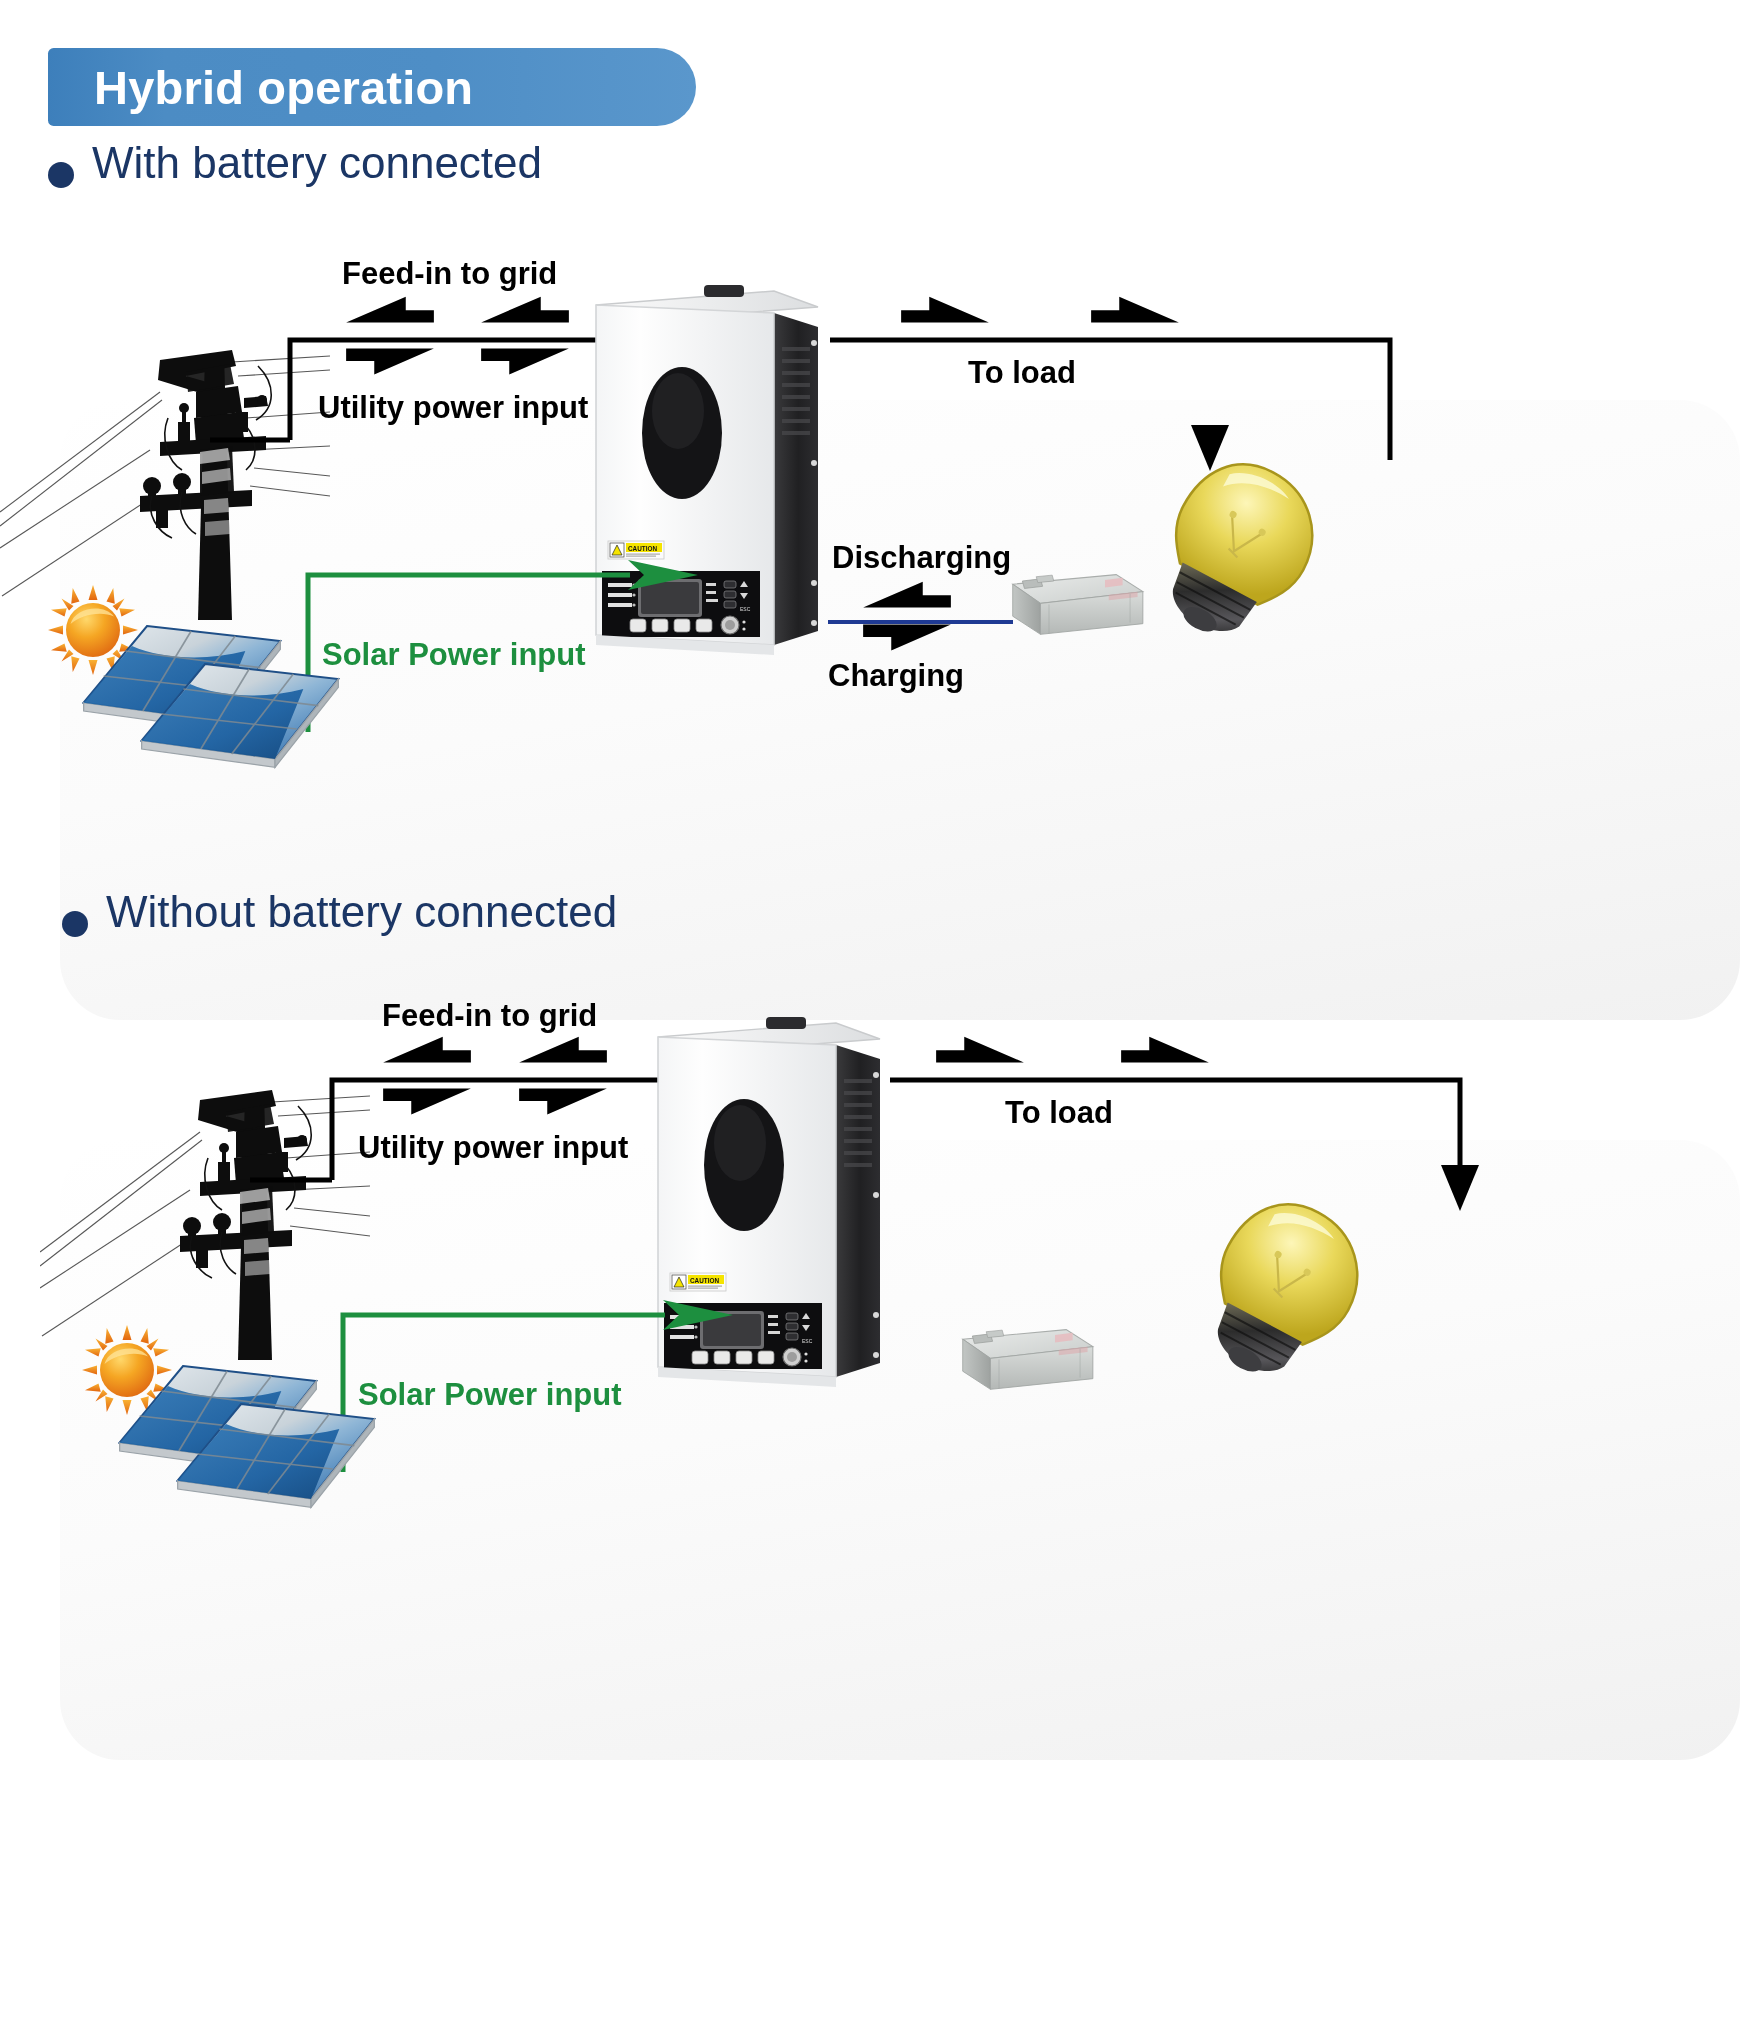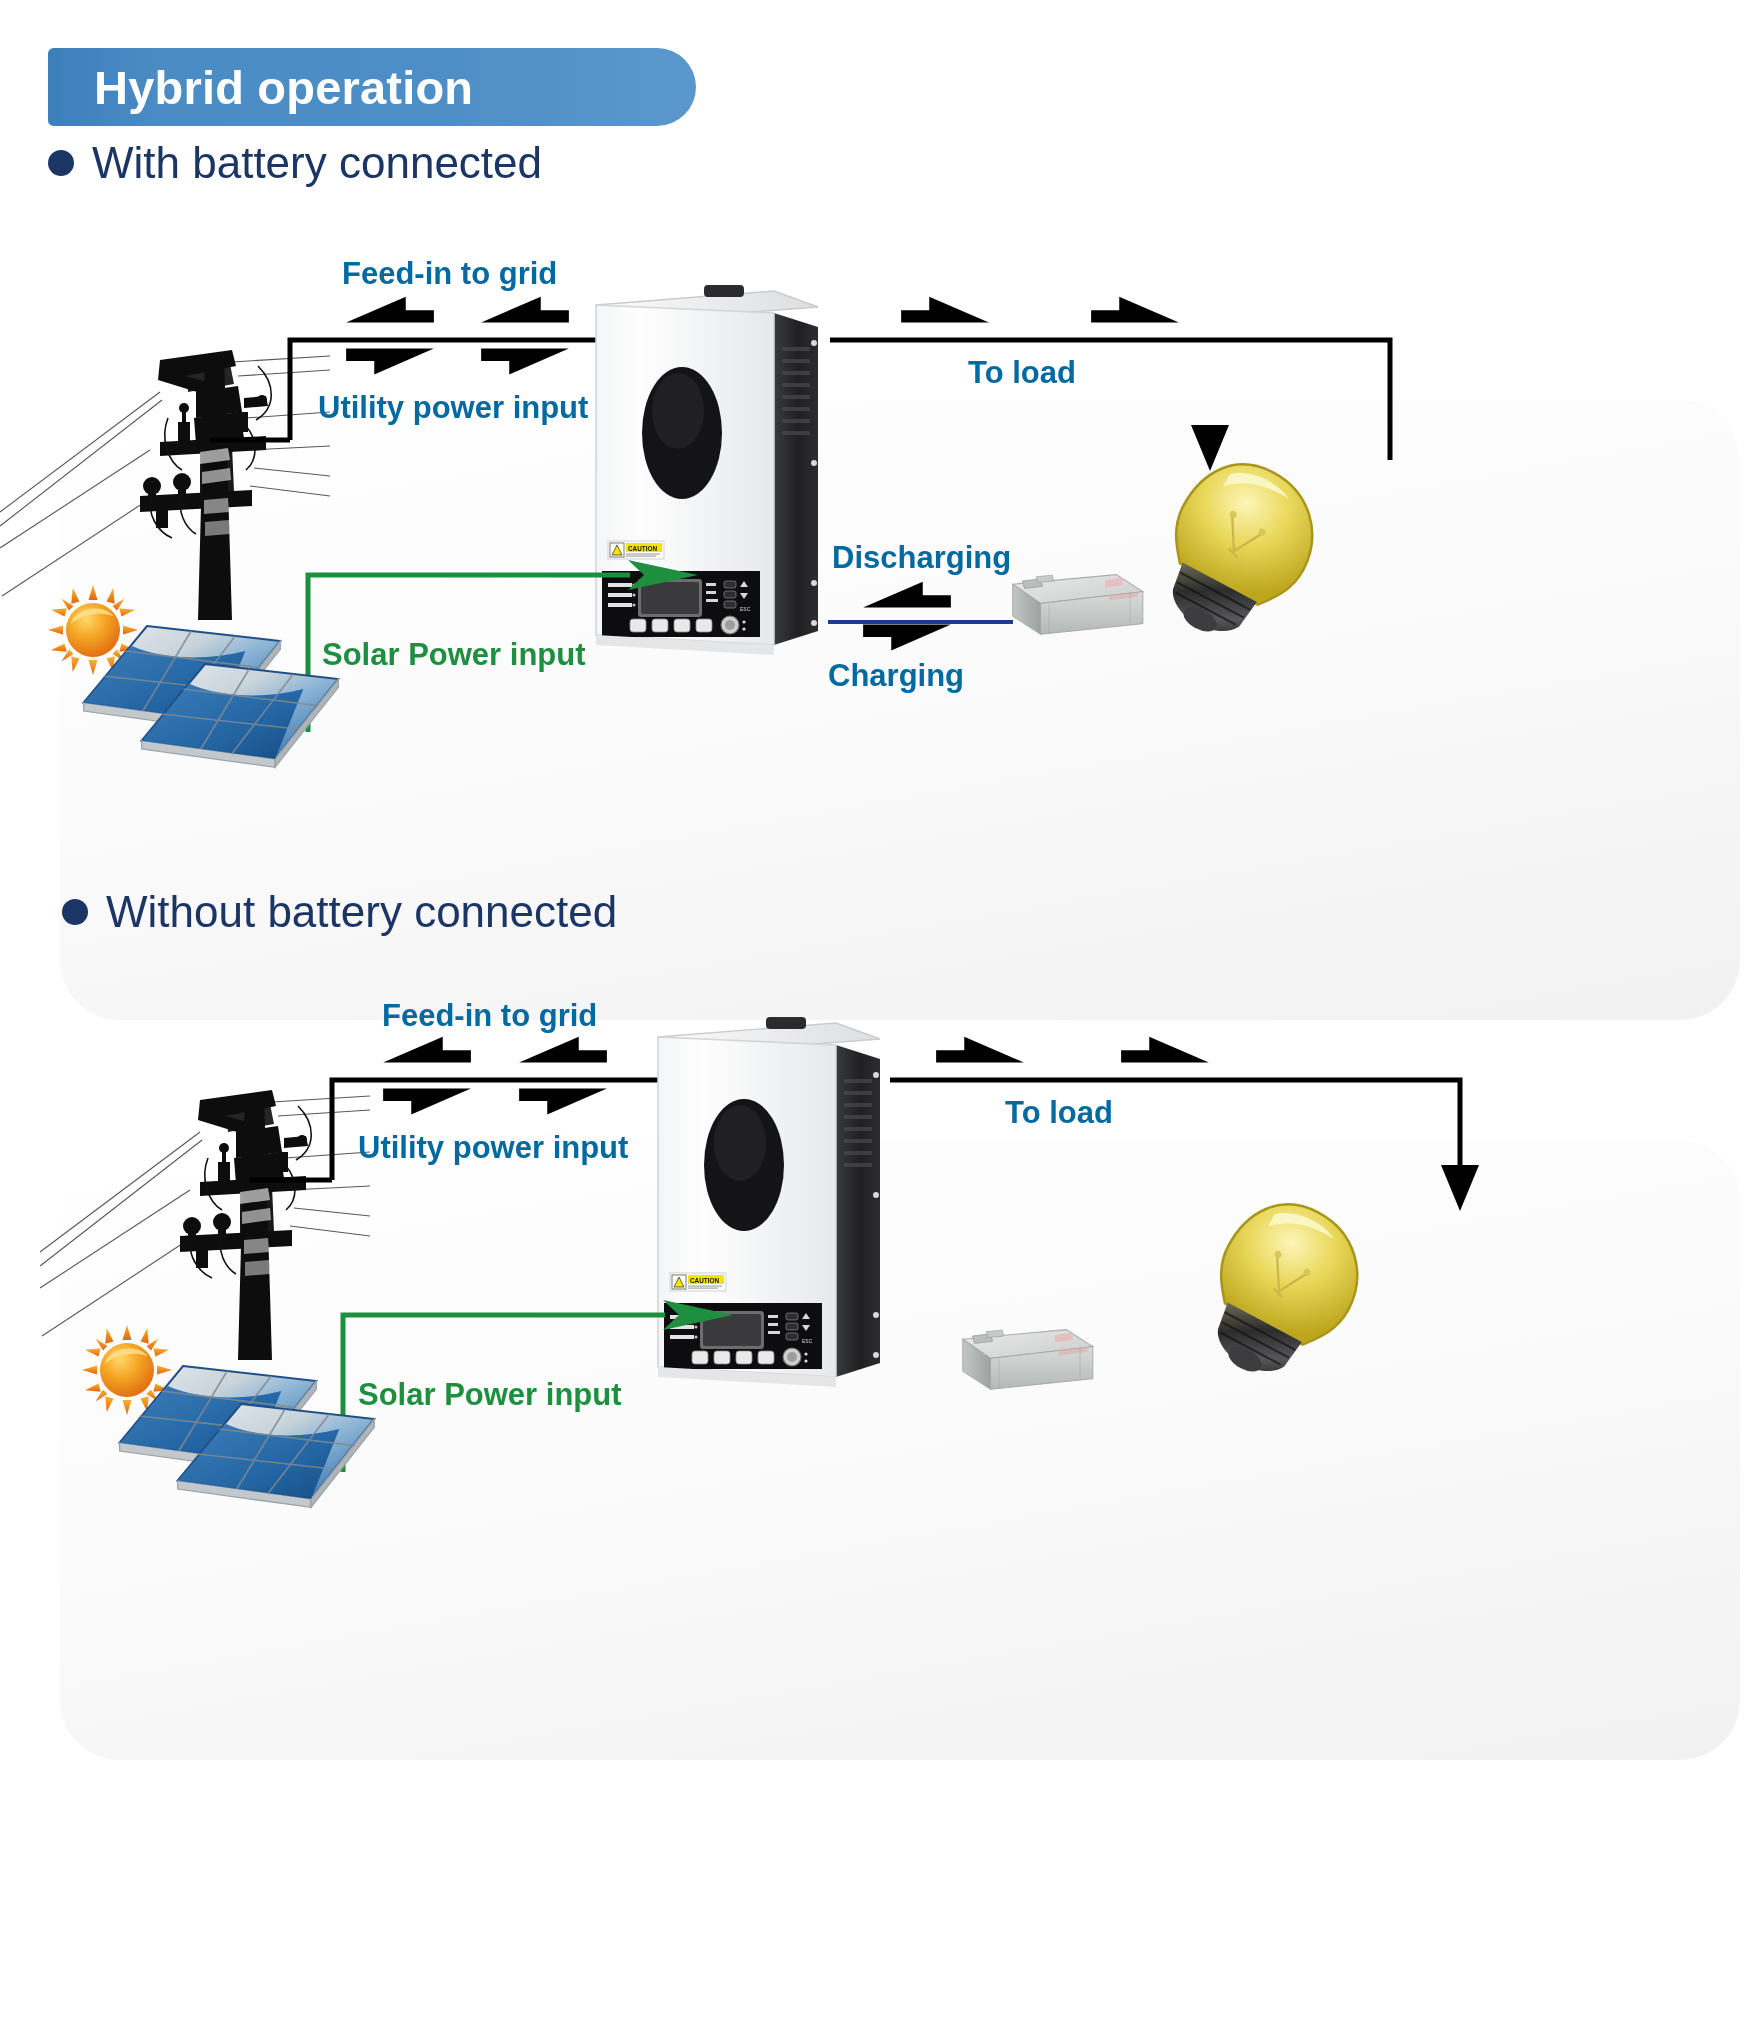--- a/index.html
+++ b/index.html
@@ -25,21 +25,21 @@
     font-size: 47px;
     font-weight: bold;
     letter-spacing: .2px;
     margin-left: 46px;
     white-space: nowrap;
   }
 
   
   .section-head {
     position: absolute;
-    display: flex; align-items: center; gap: 18px;
+    display: flex; align-items: flex-end; gap: 18px;
     color: #1b3665;
     font-size: 44px;
     white-space: nowrap;
   }
   .bullet-dot {
     width: 26px; height: 26px; border-radius: 50%;
     background: #1b3665; flex: 0 0 auto;
   }
 
   
@@ -51,21 +51,21 @@
 
   
   .layer { position: absolute; }
   svg { display:block; overflow: visible; }
 
   
   .lbl {
     position: absolute;
     font-size: 31px;
     font-weight: bold;
-    color: #0369a1;
+    color: #000000;
     white-space: nowrap;
   }
   .lbl.green { color: #1d8f3f; margin-top: 45px; }
 
   .wire { stroke: #000; fill: none; }
   .wire-blue { stroke: #1f3a93; fill: none; stroke-width: 4; }
   .wire-green { stroke: #1d8f3f; fill: none; stroke-width: 5; }
 </style>
 </head>
 <body>

